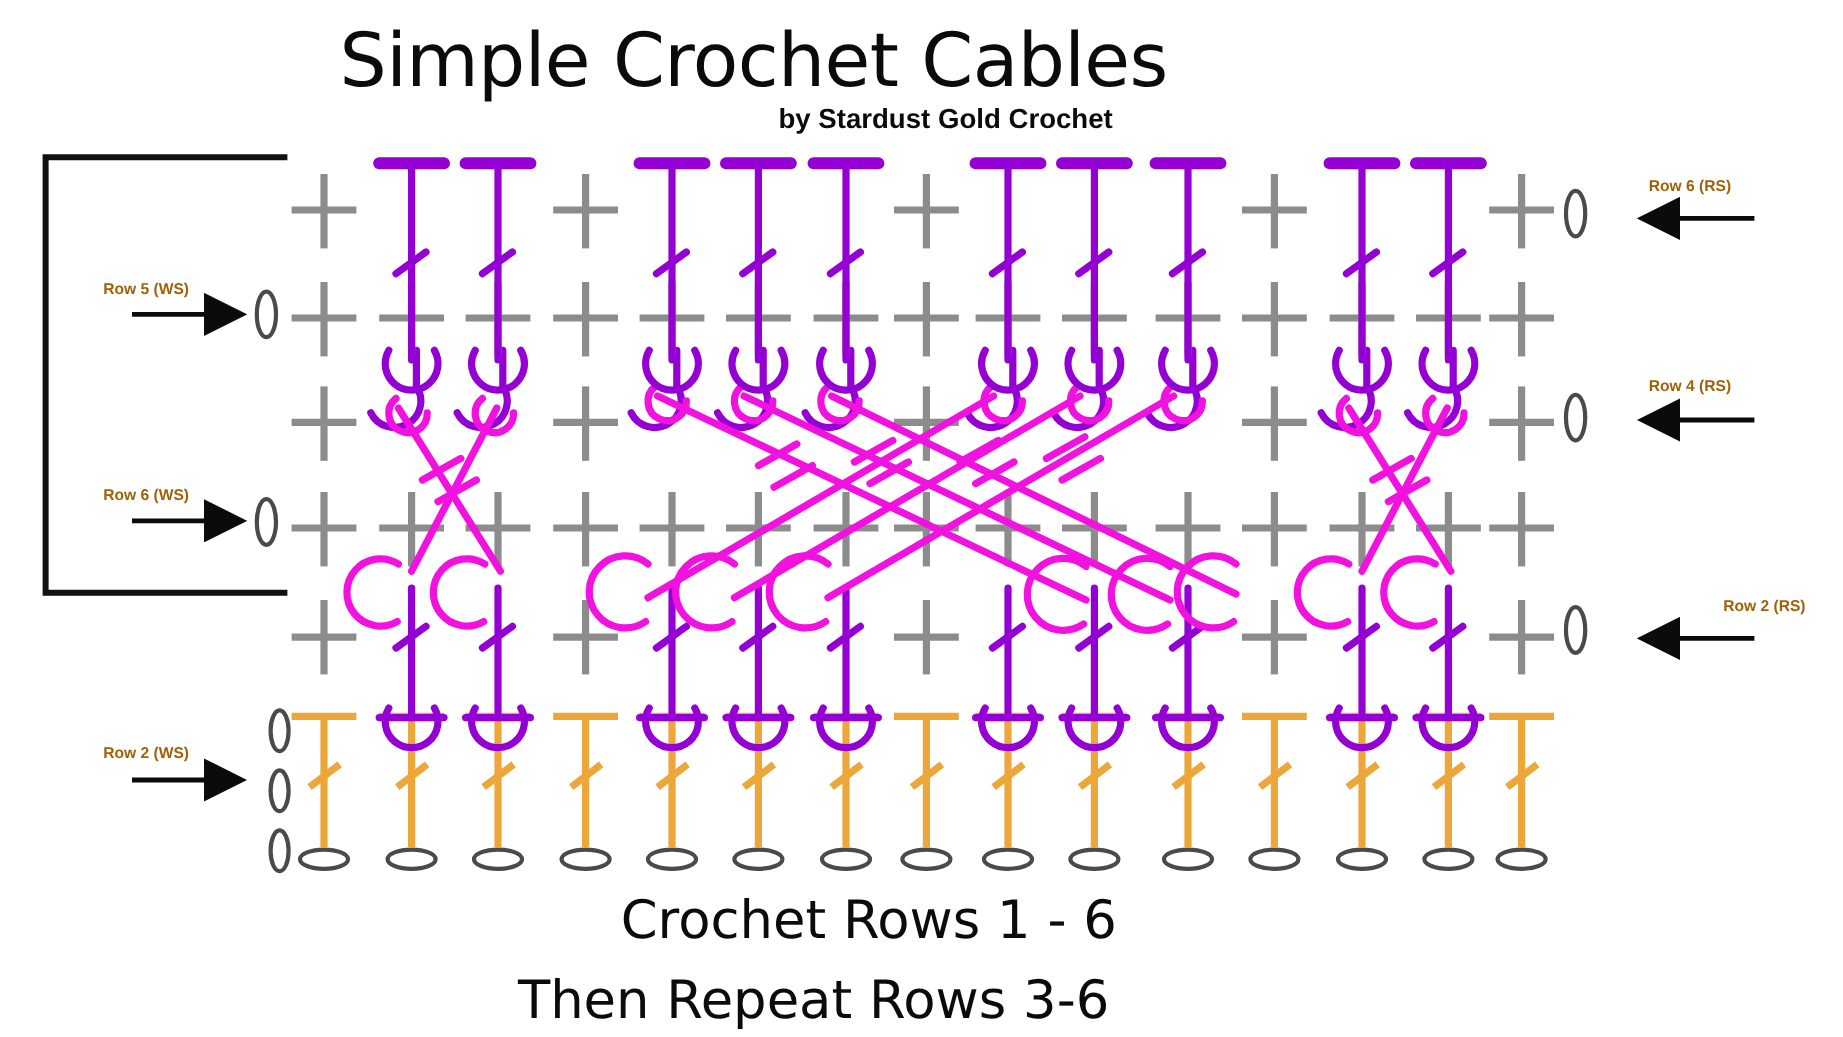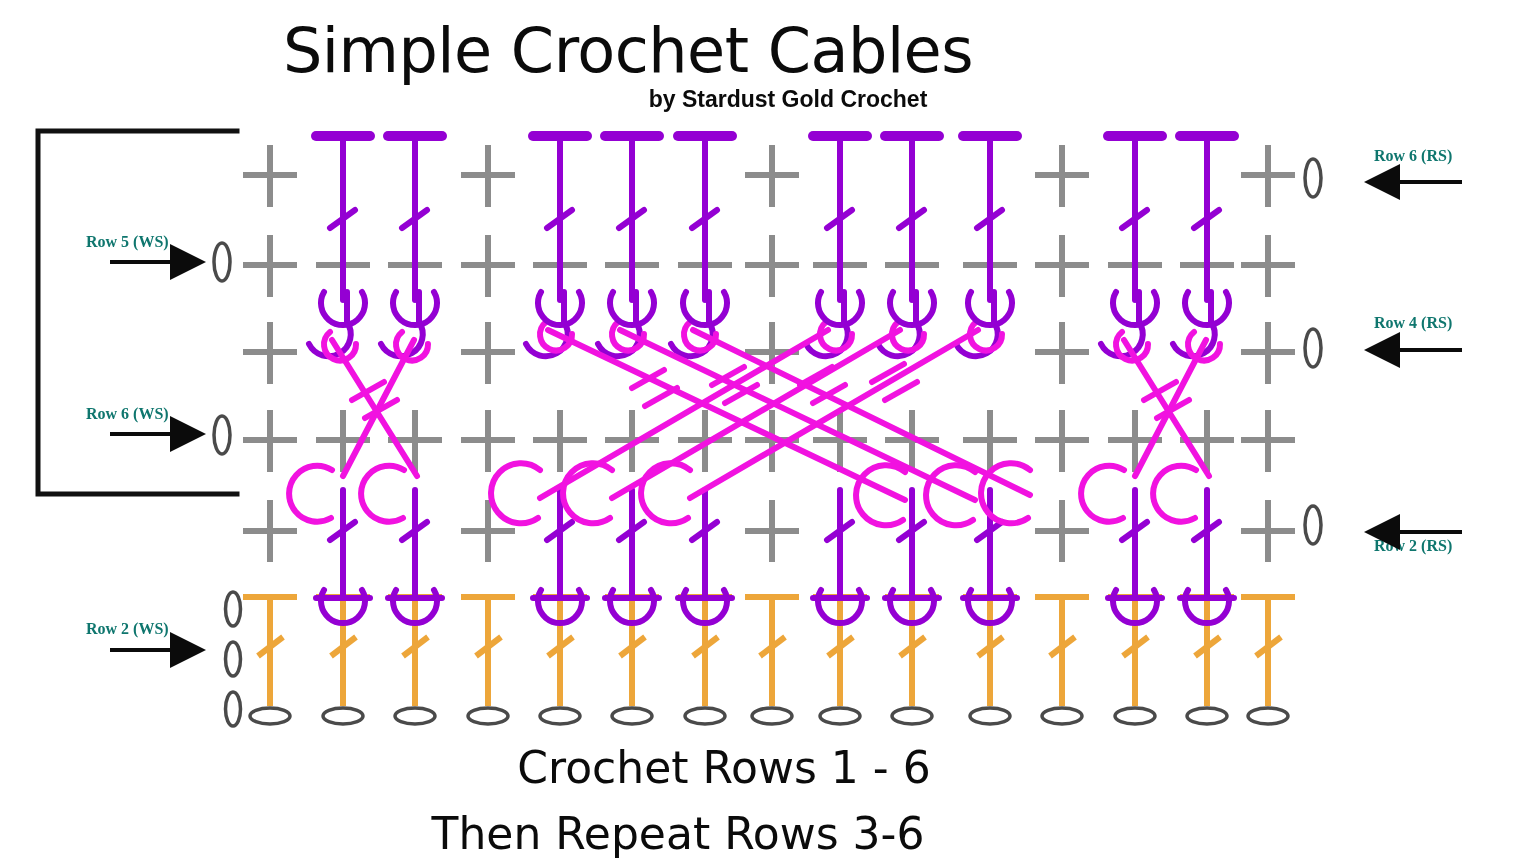--- a/index.html
+++ b/index.html
@@ -30,41 +30,41 @@
     text-align:center;font-size:44px;font-weight:400;color:#0b0b0b;
     font-family:"DejaVu Sans", sans-serif;
   }
   .footer2{
     position:absolute;left:0;top:808px;width:1356px;
     text-align:center;font-size:44px;font-weight:400;color:#0b0b0b;
     font-family:"DejaVu Sans", sans-serif;
   }
   .rowlabel{
     position:absolute;
-    font-size:16px;font-weight:700;color:#0f766e;
+    font-size:13px;font-weight:700;color:#a16207;
     white-space:nowrap;
-    font-family:Liberation Serif, serif;
+    font-family:Liberation Sans, sans-serif;
   }
   svg#chart{position:absolute;left:0;top:0;}
 </style>
 </head>
 <body>
 
 <div id="stage">
 
   <div class="title">Simple Crochet Cables</div>
   <div class="subtitle">by Stardust Gold Crochet</div>
 
   <div class="rowlabel" style="left:86px;top:233px;">Row 5 (WS)</div>
   <div class="rowlabel" style="left:86px;top:405px;">Row 6 (WS)</div>
   <div class="rowlabel" style="left:86px;top:620px;">Row 2 (WS)</div>
 
   <div class="rowlabel" style="left:1374px;top:147px;">Row 6 (RS)</div>
   <div class="rowlabel" style="left:1374px;top:314px;">Row 4 (RS)</div>
-  <div class="rowlabel" style="left:1374px;top:497px;margin-top:40px;">Row 2 (RS)</div>
+  <div class="rowlabel" style="left:1436px;top:497px;">Row 2 (RS)</div>
 
   <svg id="chart" width="1536" height="864" viewBox="0 0 1536 864">
     <defs>
       <marker id="arrR" markerWidth="9" markerHeight="9" refX="7" refY="4.5" orient="auto">
         <path d="M0,0 L9,4.5 L0,9 z" fill="#0b0b0b"></path>
       </marker>
       <marker id="arrL" markerWidth="9" markerHeight="9" refX="7" refY="4.5" orient="auto">
         <path d="M0,0 L9,4.5 L0,9 z" fill="#0b0b0b"></path>
       </marker>
     </defs>

